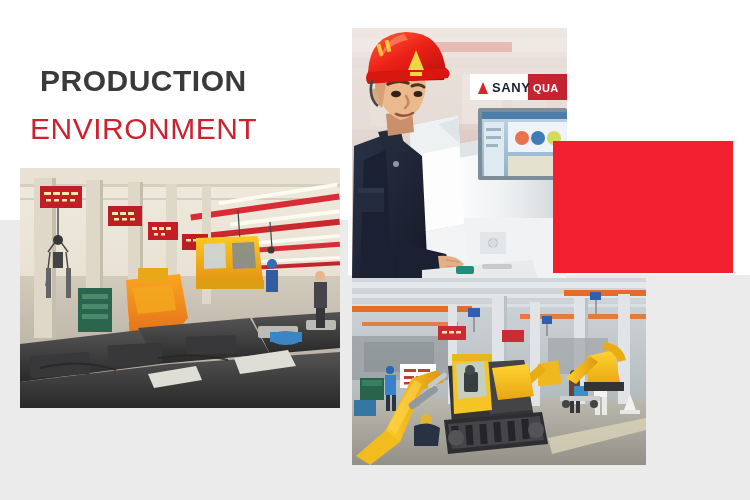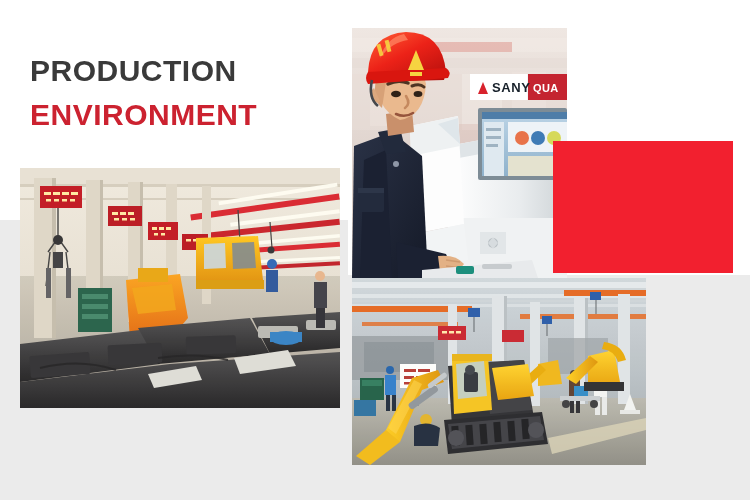--- a/index.html
+++ b/index.html
@@ -48,26 +48,26 @@
     left: 30px;
     top: 52px;
     width: 300px;
   }
   .heading-line1 {
     font-size: 30px;
     font-weight: bold;
     letter-spacing: 0.5px;
     color: #3a3a3a;
     line-height: 38px;
-    margin: 0;
+    margin: 10px;
     white-space: nowrap;
   }
   .heading-line2 {
     font-size: 30px;
-    font-weight: bold;
+    font-weight: normal;
     letter-spacing: 0.5px;
     color: #cc2230;
     line-height: 38px;
     margin: 6px 0 12px 0;
     white-space: nowrap;
   }
 
   
   .photo {
     position: absolute;

